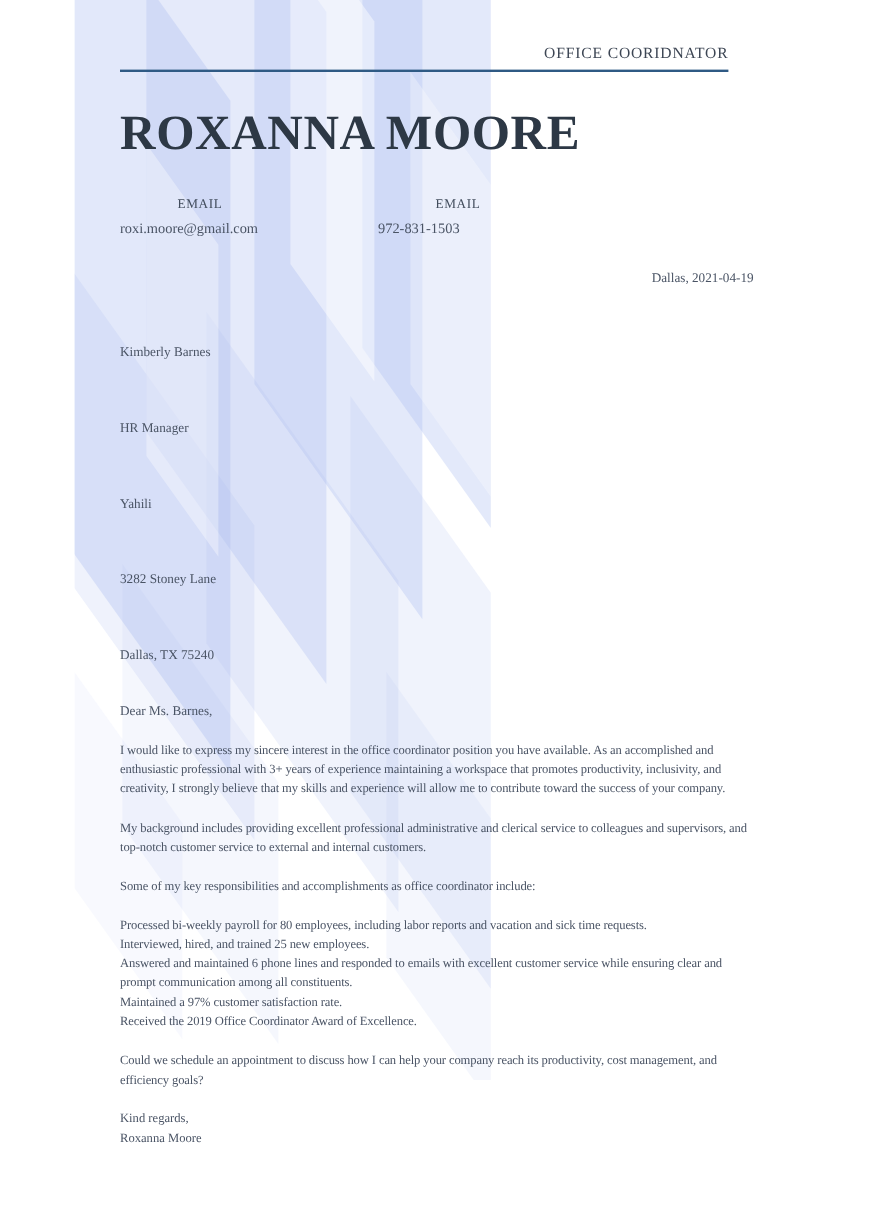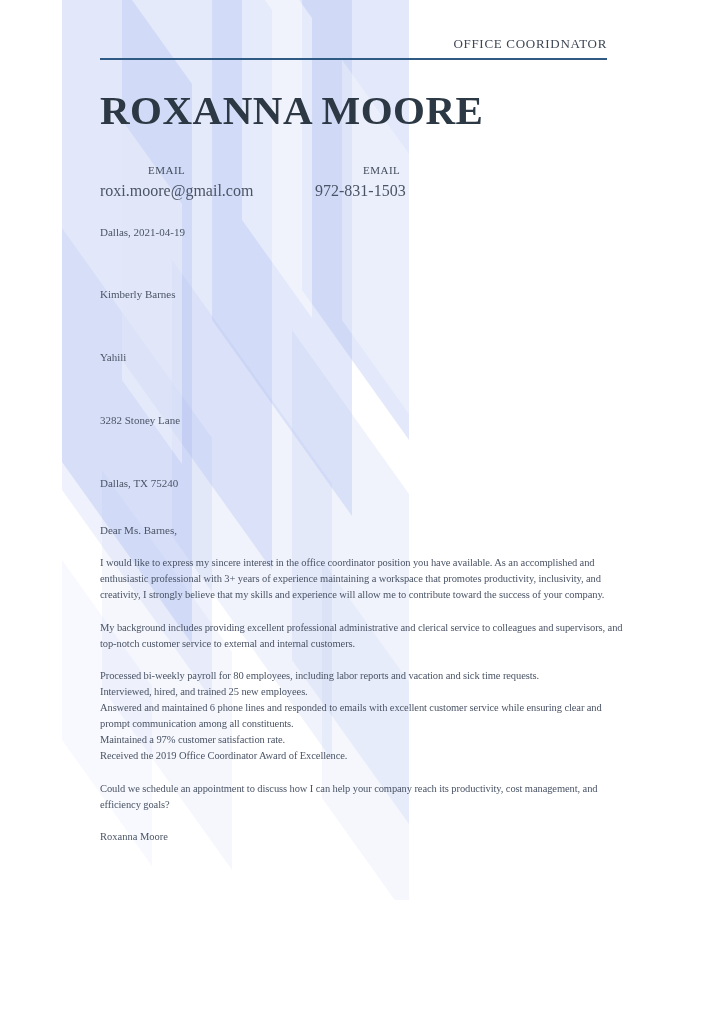--- a/index.html
+++ b/index.html
@@ -42,24 +42,24 @@
   }
   .contact-row{display:flex;margin-top:30px;}
   .contact-col{display:flex;flex-direction:column;}
   .contact-col.email{width:215px;}
   .contact-label{
     font-size:11px;line-height:13px;letter-spacing:.5px;
     color:var(--label-text,#424d5d);
     padding-left:48px;
   }
   .contact-value{
-    margin-top:6px;font-size:16px;line-height:15px;
+    margin-top:6px;font-size:12px;line-height:15px;
     color:var(--body-text,#4a5465);
   }
-  .dateline{margin-top:26px;font-size:11px;line-height:16px;}
+  .dateline{margin-top:26px;font-size:11px;line-height:16px;text-align:right;}
   .recipient{margin-top:15px;}
   .recipient div{font-size:11px;line-height:17px;margin-top:46px;}
   .salutation{margin-top:30px;font-size:11px;line-height:16px;}
 
   .letter-body{max-width:652px;}
   .letter-body p{
     margin:17px 0 0 0;
     font-size:10.5px;line-height:16px;letter-spacing:-.1px;
   }
   .accomplishments{margin:16px 0 0 0;padding:0;list-style:none;}
@@ -114,38 +114,41 @@
       <div class="contact-col phone">
         <span class="contact-label">EMAIL</span>
         <span class="contact-value">972-831-1503</span>
       </div>
     </div>
 
     <div class="dateline">Dallas, 2021-04-19</div>
 
     <div class="recipient">
       <div>Kimberly Barnes</div>
+      <div>HR Manager</div>
       <div>Yahili</div>
       <div>3282 Stoney Lane</div>
       <div>Dallas, TX 75240</div>
     </div>
 
     <div class="salutation">Dear Ms. Barnes,</div>
 
     <div class="letter-body">
       <p>I would like to express my sincere interest in the office coordinator position you have available. As an accomplished and enthusiastic professional with 3+ years of experience maintaining a workspace that promotes productivity, inclusivity, and creativity, I strongly believe that my skills and experience will allow me to contribute toward the success of your company.</p>
       <p>My background includes providing excellent professional administrative and clerical service to colleagues and supervisors, and top-notch customer service to external and internal customers.</p>
+      <p>Some of my key responsibilities and accomplishments as office coordinator include:</p>
       <ul class="accomplishments">
         <li>Processed bi-weekly payroll for 80 employees, including labor reports and vacation and sick time requests.</li>
         <li>Interviewed, hired, and trained 25 new employees.</li>
         <li>Answered and maintained 6 phone lines and responded to emails with excellent customer service while ensuring clear and prompt communication among all constituents.</li>
         <li>Maintained a 97% customer satisfaction rate.</li>
         <li>Received the 2019 Office Coordinator Award of Excellence.</li>
       </ul>
       <p>Could we schedule an appointment to discuss how I can help your company reach its productivity, cost management, and efficiency goals?</p>
     </div>
 
     <div class="signature-block">
+      <div>Kind regards,</div>
       <div>Roxanna Moore</div>
     </div>
 
   </div>
 </div>
 
 </body></html>

